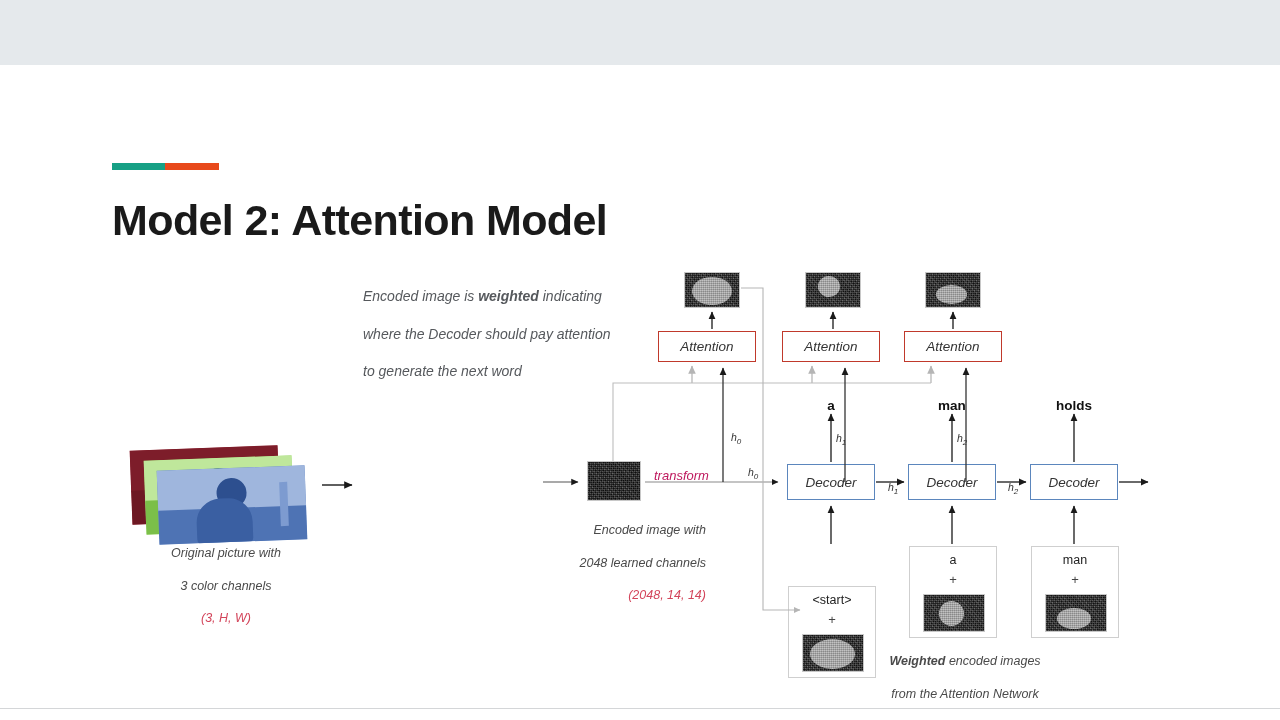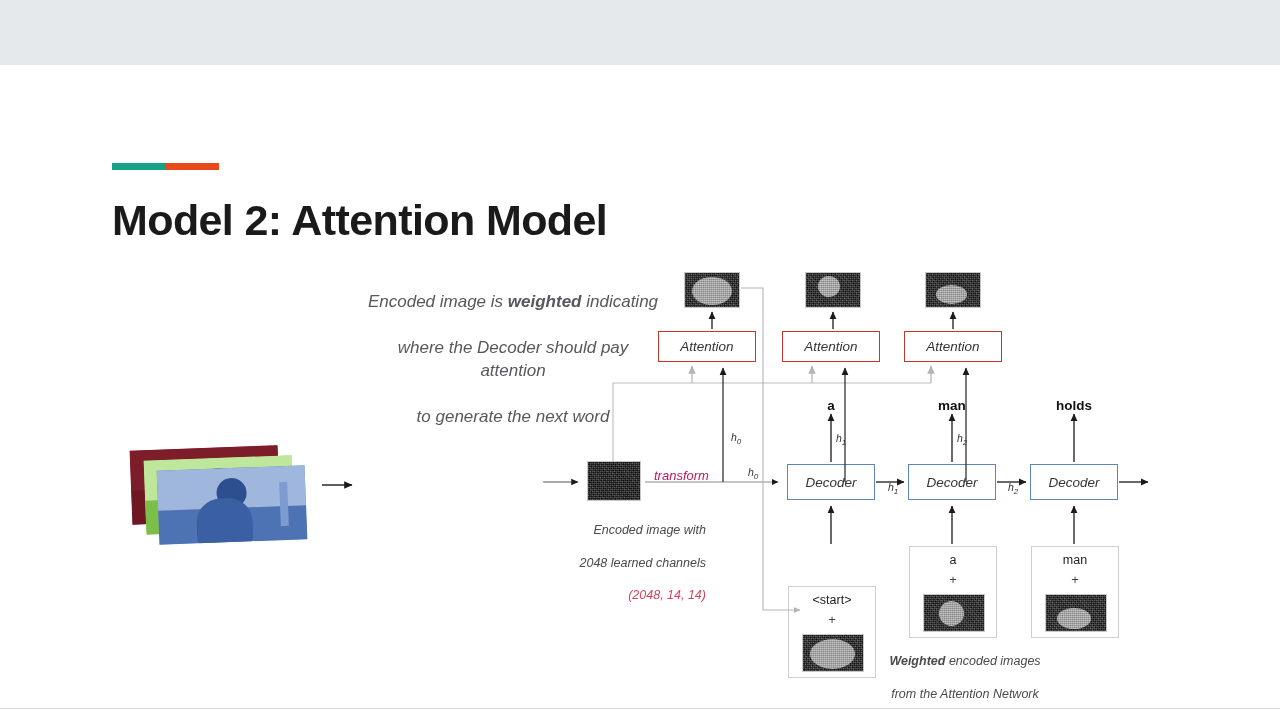--- a/index.html
+++ b/index.html
@@ -124,24 +124,24 @@
     color: #4a4a4a;
     line-height: 1.30;
     white-space: pre-line;
   }
   .cap-red {
     color: #d3455b;
   }
   .note {
     position: absolute;
     font-style: italic;
-    font-size: 17px;
+    font-size: 14px;
     color: #55585c;
     line-height: 1.35;
-    text-align: center;
+    text-align: left;
     white-space: pre-line;
   }
   .h-label {
     position: absolute;
     font-style: italic;
     font-size: 10.5px;
     color: #333333;
     white-space: nowrap;
   }
   .h-label sub { font-size: 8px; }
@@ -236,20 +236,25 @@
         <div class="tower" style="background:#8dcc63;"></div>
       </div>
       <div class="pic-layer" style="left:27px; top:20px; background:#6d8fc9;">
         <div class="sky" style="background:#9fb6dd;"></div>
         <div class="ground" style="background:#4e73b4;"></div>
         <div class="head" style="background:#2d4f8f;"></div>
         <div class="body" style="background:#3a5fa2;"></div>
         <div class="tower" style="background:#7d9bd0;"></div>
       </div>
     </div>
+    <div class="cap" style="left:132px; top:529px; width:188px; text-align:center; font-size:12.5px;">
+      <span>Original picture with</span><br>
+      <span>3 color channels</span><br>
+      <span class="cap-red">(3, H, W)</span>
+    </div>
 
 
     <div class="thumb dense" style="left:587px; top:461px; width:54px; height:40px;"></div>
     <div class="cap" style="left:522px; top:506px; width:184px; text-align:right; font-size:12.5px;">
       <span>Encoded image with</span><br>
       <span>2048 learned channels</span><br>
       <span class="cap-red">(2048, 14, 14)</span>
     </div>
 
     <div class="xform-label" style="left:654px; top:468px;">transform</div>

